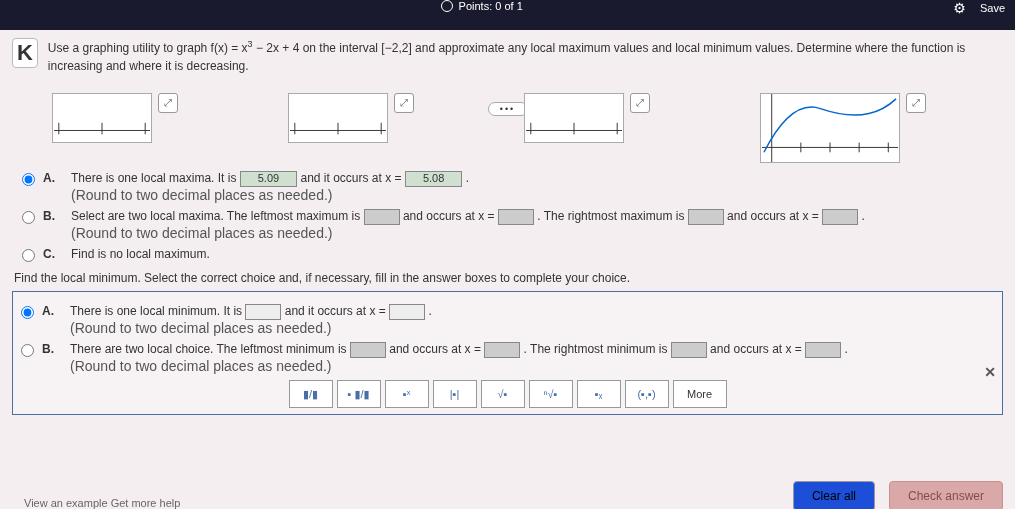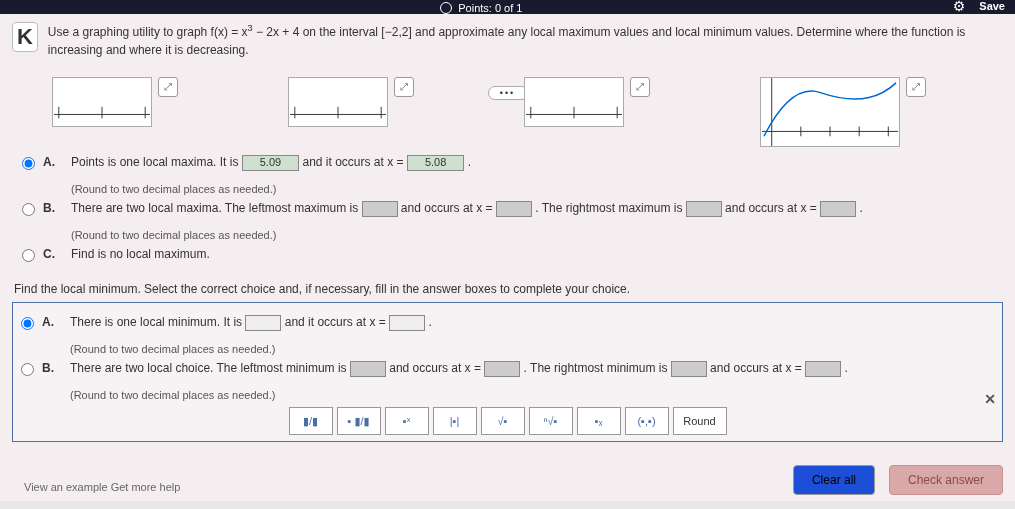--- a/index.html
+++ b/index.html
@@ -9,31 +9,31 @@
       background: #e8e8e8;
       color: #333;
       width: 1015px;
       height: 509px;
       overflow: hidden;
       position: relative;
     }
     .topbar {
       background: #1a1a2e;
       color: #fff;
-      height: 14px;
+      height: 30px;
       display: flex;
-      align-items: flex-end;
+      align-items: flex-start;
       padding: 0 10px;
       font-size: 11px;
     }
     .topbar-center { flex: 1; display: flex; justify-content: center; align-items: center; gap: 6px; }
     .topbar-right { display: flex; align-items: center; gap: 14px; }
     .points-circle { width: 12px; height: 12px; border: 1.5px solid #fff; border-radius: 50%; display: inline-block; }
     .gear { font-size: 14px; }
-    .save { font-weight: bold; }
+    .save { font-weight: normal; }
     .content {
       background: #f4eef0;
       padding: 8px 12px 0 12px;
       position: relative;
       height: calc(100% - 22px);
     }
     .q-row { display: flex; align-items: flex-start; gap: 10px; }
     .back-arrow {
       font-size: 22px;
       font-weight: bold;
@@ -82,21 +82,21 @@
       background: #fff;
       display: flex; align-items: center; justify-content: center;
       font-size: 9px;
       letter-spacing: 2px;
     }
     .section-text { margin-top: 24px; margin-left: 2px; }
     .choices { margin-top: 8px; margin-left: 10px; }
     .choice-row { display: flex; align-items: flex-start; gap: 8px; margin: 6px 0; }
     .radio { margin-top: 2px; }
     .label-letter { font-weight: bold; margin-right: 4px; min-width: 16px; }
-    .sub { color: #555; font-size: 11px; margin-left: 0; margin-top: 12px; }
+    .sub { color: #555; font-size: 14px; margin-left: 0; }
     .ans-box {
       display: inline-block;
       min-width: 32px; height: 16px;
       border: 1px solid #888;
       background: #d0e0d0;
       padding: 0 17px;
       vertical-align: middle;
       font-size: 11px;
     }
     .ans-box.empty { background: #ccc; width: 20px; min-width: 20px; }
@@ -233,40 +233,40 @@
       <div class="expand-btn">⤢</div>
     </div>
   </div>
 
 
   <div class="choices">
     <div class="choice-row">
       <input type="radio" class="radio" checked="" style="">
       <span class="label-letter">A.</span>
       <div>
-        <span>Points is one local maxima. It is </span><span class="ans-box">5.09</span><span> and it occurs at x = </span><span class="ans-box">5.08</span><span> .</span>
+        <span>There is one local maxima. It is </span><span class="ans-box">5.09</span><span> and it occurs at x = </span><span class="ans-box">5.08</span><span> .</span>
         <div class="sub">(Round to two decimal places as needed.)</div>
       </div>
     </div>
     <div class="choice-row">
       <input type="radio" class="radio" style="">
       <span class="label-letter">B.</span>
       <div>
-        <span>There are two local maxima. The leftmost maximum is </span><span class="ans-box empty"></span><span> and occurs at x = </span><span class="ans-box empty"></span><span> . The rightmost maximum is </span><span class="ans-box empty"></span><span> and occurs at x = </span><span class="ans-box empty"></span><span> .</span>
+        <span>Select are two local maxima. The leftmost maximum is </span><span class="ans-box empty"></span><span> and occurs at x = </span><span class="ans-box empty"></span><span> . The rightmost maximum is </span><span class="ans-box empty"></span><span> and occurs at x = </span><span class="ans-box empty"></span><span> .</span>
         <div class="sub">(Round to two decimal places as needed.)</div>
       </div>
     </div>
     <div class="choice-row">
       <input type="radio" class="radio" style="">
       <span class="label-letter">C.</span>
       <div><span>Find is no local maximum.</span></div>
     </div>
   </div>
 
-  <div class="section-text" style="margin-top:20px">Find the local minimum. Select the correct choice and, if necessary, fill in the answer boxes to complete your choice.</div>
+  <div class="section-text" style="margin-top:9px">Find the local minimum. Select the correct choice and, if necessary, fill in the answer boxes to complete your choice.</div>
 
   <div class="q2-box">
     <div class="choice-row">
       <input type="radio" class="radio" checked="" style="">
       <span class="label-letter">A.</span>
       <div>
         <span>There is one local minimum. It is </span><span class="ans-box small"></span><span> and it occurs at x = </span><span class="ans-box small"></span><span> .</span>
         <div class="sub">(Round to two decimal places as needed.)</div>
       </div>
     </div>
@@ -281,21 +281,21 @@
     <div class="close-x">✕</div>
     <div class="palette">
       <div class="pal-btn">▮/▮</div>
       <div class="pal-btn">▪ ▮/▮</div>
       <div class="pal-btn">▪ˣ</div>
       <div class="pal-btn">|▪|</div>
       <div class="pal-btn">√▪</div>
       <div class="pal-btn">ⁿ√▪</div>
       <div class="pal-btn">▪ₓ</div>
       <div class="pal-btn">(▪,▪)</div>
-      <div class="pal-btn more">Round</div>
+      <div class="pal-btn more">More</div>
     </div>
   </div>
 
   <div class="bottom-bar">
     <button class="btn">Clear all</button>
     <button class="btn primary">Check answer</button>
   </div>
 
   <div class="footer-link">View an example    Get more help</div>
 </div>

